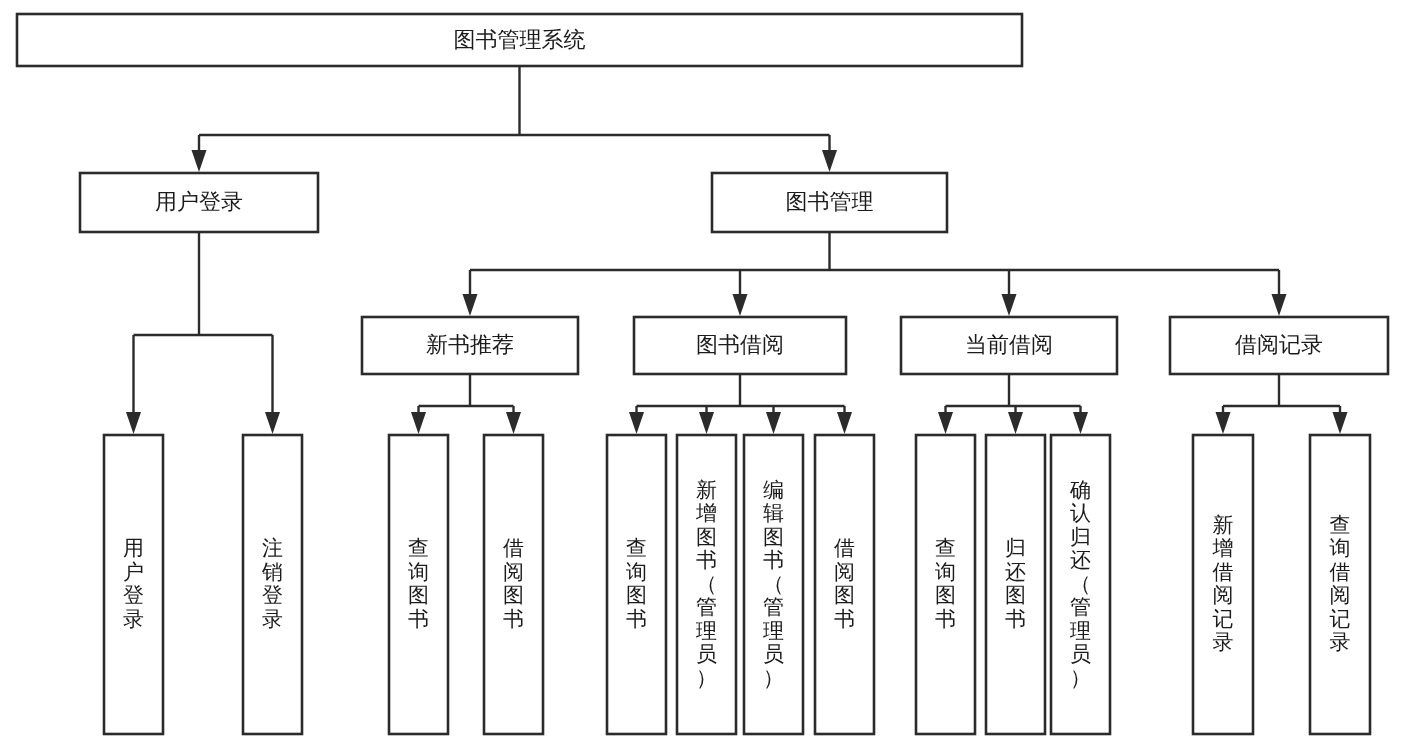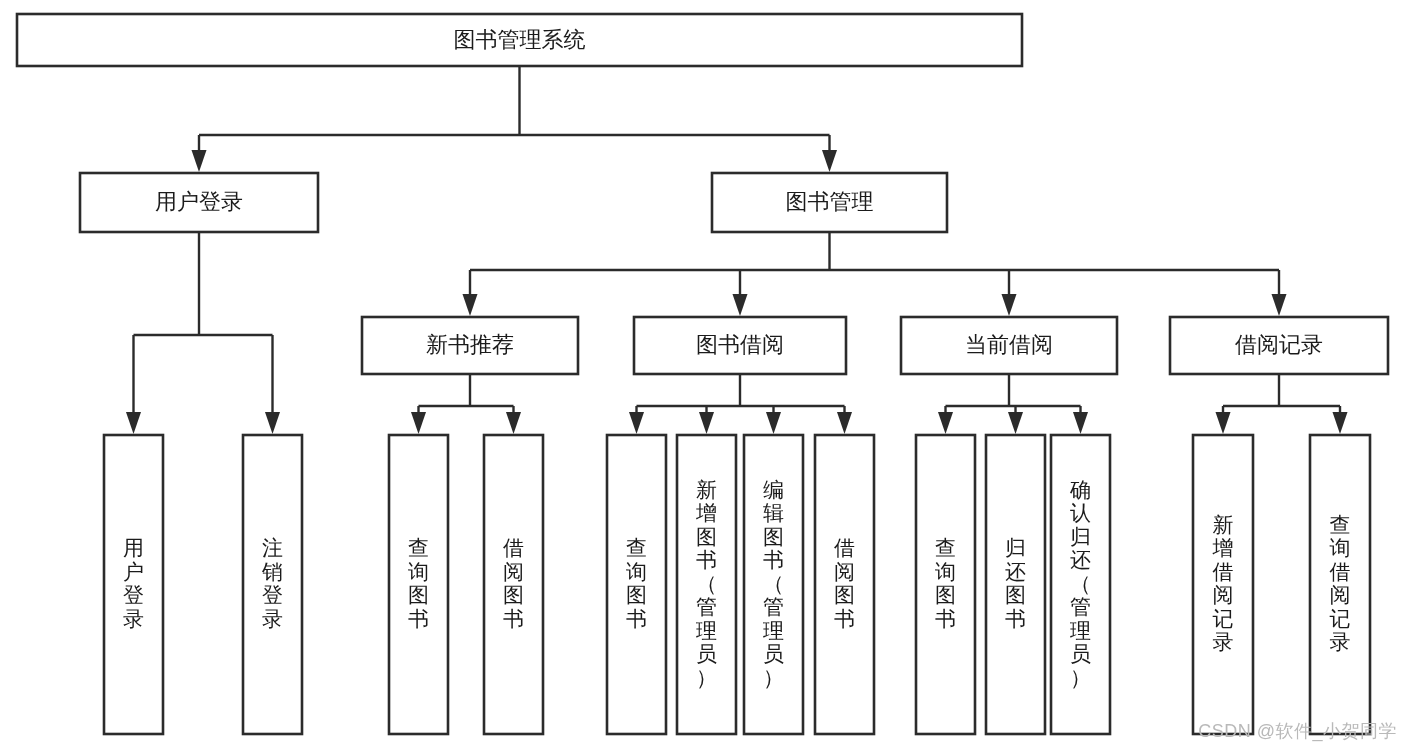--- a/index.html
+++ b/index.html
@@ -202,14 +202,13 @@
           <rect x="1193" y="435" width="60" height="299" class="node-box"></rect>
           <text class="node-label v" x="1223" y="525.75"><tspan x="1223" y="525.75">新</tspan><tspan x="1223" y="549.25">增</tspan><tspan x="1223" y="572.75">借</tspan><tspan x="1223" y="596.25">阅</tspan><tspan x="1223" y="619.75">记</tspan><tspan x="1223" y="643.25">录</tspan></text>
         </g>
         <g>
           <rect x="1310" y="435" width="60" height="299" class="node-box"></rect>
           <text class="node-label v" x="1340" y="525.75"><tspan x="1340" y="525.75">查</tspan><tspan x="1340" y="549.25">询</tspan><tspan x="1340" y="572.75">借</tspan><tspan x="1340" y="596.25">阅</tspan><tspan x="1340" y="619.75">记</tspan><tspan x="1340" y="643.25">录</tspan></text>
         </g>
       </g>
   </svg>
 
-  <div class="watermark">CSDN @软件_小贺同学</div>
 </div>
 
 </body></html>

